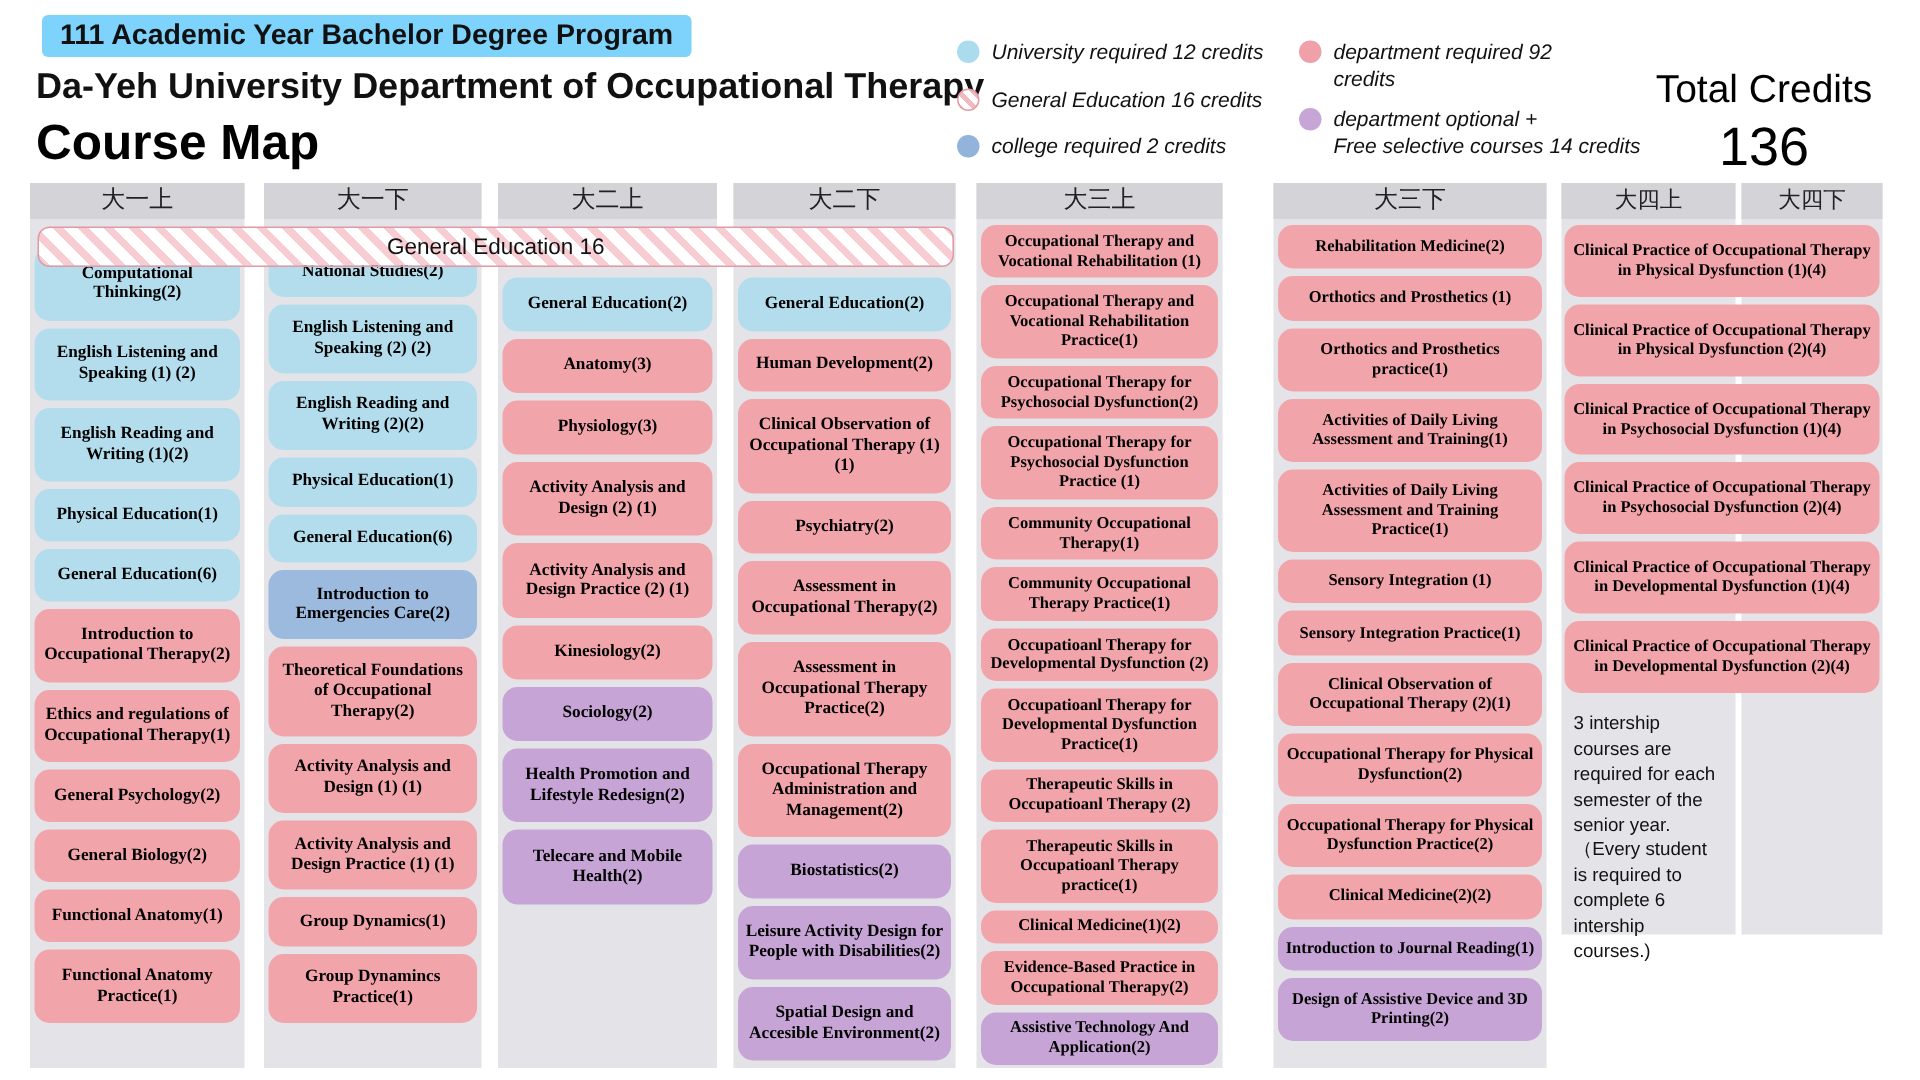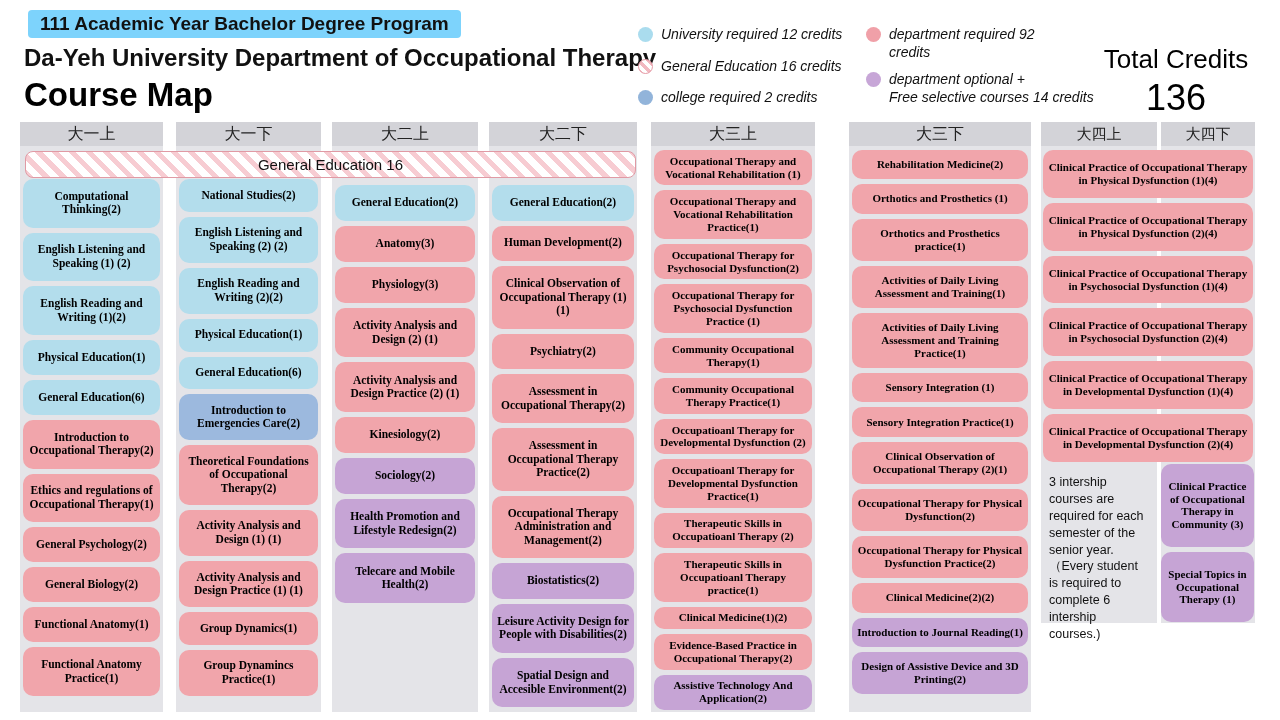--- a/index.html
+++ b/index.html
@@ -29,21 +29,21 @@
   .total-value{font-size:36px;color:#000;margin-top:2px;}
 
   
   .col{position:absolute;top:122px;height:590px;background:#e4e4e8;}
   .col-head{position:absolute;top:0;left:0;right:0;height:24px;background:#d3d3d8;
             font-size:16px;color:#222;text-align:center;line-height:24px;}
   .cards{display:flex;flex-direction:column;gap:5px;padding:0 3px;box-sizing:border-box;}
   #c1{left:20px;width:143px;} #c2{left:176px;width:145px;}
   #c3{left:332px;width:146px;} #c4{left:489px;width:148px;}
   #c5{left:651px;width:164px;} #c6{left:849px;width:182px;}
-  #c1 .cards,#c2 .cards{margin-top:57px;height:517px;}
+  #c1 .cards,#c2 .cards{margin-top:43px;height:517px;}
   #c3 .cards{margin-top:63px;height:418px;}
   #c4 .cards{margin-top:63px;height:522px;}
   #c5 .cards{margin-top:28px;height:560px;}
   #c6 .cards{margin-top:28px;height:544px;}
 
   .card{flex:1 1 auto;display:flex;align-items:center;justify-content:center;text-align:center;
         border-radius:10px;padding:3px 4px;box-sizing:border-box;
         font-family:"Liberation Serif",serif;font-weight:700;font-size:11.5px;line-height:1.18;color:#000;}
   #c5 .card,#c6 .card{font-size:11px;}
   .card.univ{background:#b3ddec;}
@@ -450,25 +450,15 @@
         <div class="card dept">
           <span>Clinical Practice of Occupational Therapy in Developmental Dysfunction (1)(4)</span>
         </div>
 
         <div class="card dept">
           <span>Clinical Practice of Occupational Therapy in Developmental Dysfunction (2)(4)</span>
         </div>
       </div>
     <div class="sen-note">3 intership courses are required  for each semester of the senior year.
 （Every student is required  to complete 6 intership courses.)</div>
-    <div class="sen-side">
-
-        <div class="card opt">
-          <span>Clinical Practice of Occupational Therapy in Community (3)</span>
-        </div>
-
-        <div class="card opt">
-          <span>Special Topics in Occupational Therapy (1)</span>
-        </div>
-      </div>
   </div>
 
 </div>
 
 </body></html>

